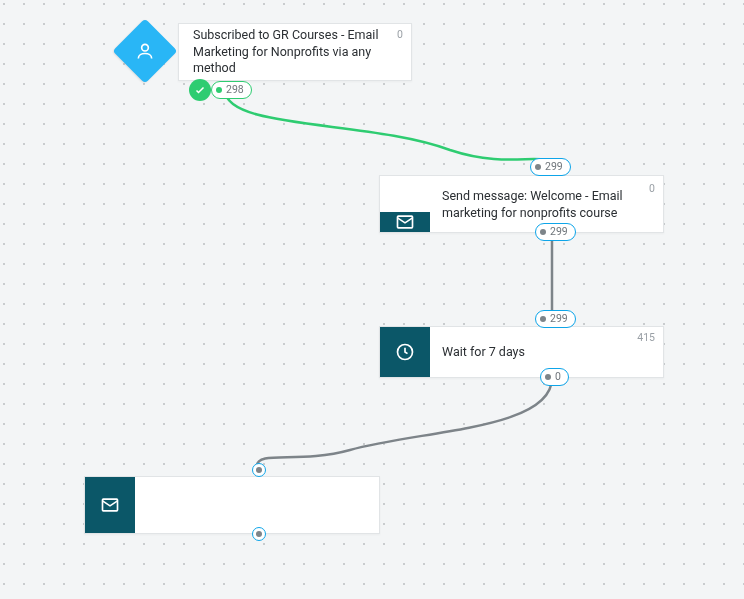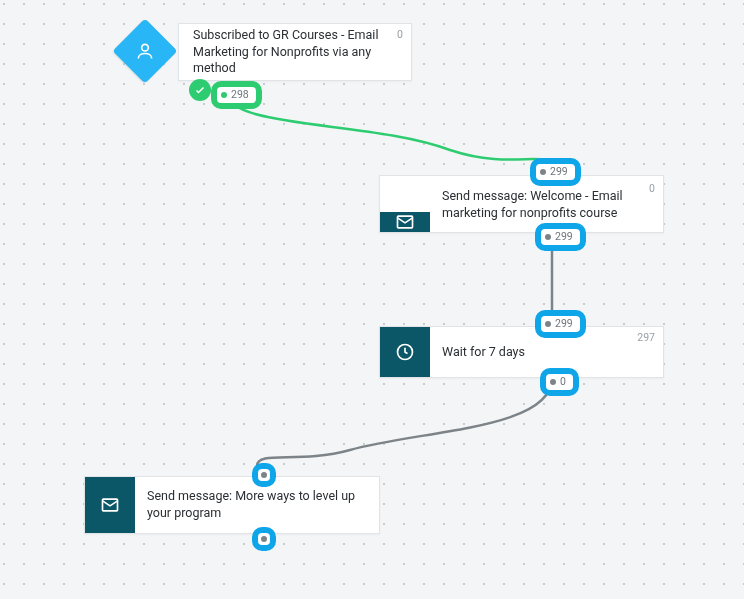--- a/index.html
+++ b/index.html
@@ -9,21 +9,21 @@
   svg.edges{position:absolute;inset:0;pointer-events:none;}
   .node{position:absolute;display:flex;align-items:stretch;background:#fff;border:1px solid #e1e4e6;box-shadow:0 1px 2px rgba(0,0,0,0.04);}
   .node .icon-box{width:50px;display:flex;align-items:center;justify-content:center;color:#fff;}
   .node .icon-box.teal{background:#0b5768;}
   .node .body{padding:10px 12px;font-size:12.5px;color:#2b2f33;line-height:1.35;position:relative;display:flex;align-items:center;}
   .node .corner{position:absolute;top:4px;right:8px;font-size:10.5px;color:#9aa0a6;}
   
   .node.start{background:#fff;}
   .diamond{position:absolute;width:46px;height:46px;background:#29b6f6;transform:rotate(45deg);border-radius:4px;display:flex;align-items:center;justify-content:center;box-shadow:0 1px 2px rgba(0,0,0,0.1);}
   .diamond svg{transform:rotate(-45deg);}
-  .port{position:absolute;display:flex;align-items:center;gap:4px;font-size:10.5px;color:#6f757b;background:#fff;border:6px solid #0ea5e9;border-radius:10px;padding:1px 7px 1px 4px;line-height:14px;}
+  .port{position:absolute;display:flex;align-items:center;gap:4px;font-size:10.5px;color:#6f757b;background:#fff;border:1px solid #0ea5e9;border-radius:10px;padding:1px 7px 1px 4px;line-height:14px;}
   .port .dot{width:6px;height:6px;border-radius:50%;background:#7d8489;}
   .port.green{border-color:#2ecc71;}
   .port.green .dot{background:#2ecc71;}
   .check-badge{position:absolute;width:22px;height:22px;border-radius:50%;background:#2ecc71;display:flex;align-items:center;justify-content:center;}
   .port.solo{padding:2px;}
   .port.solo .dot{margin:1px;}
 </style>
 </head>
 <body>
 <div class="canvas">
@@ -83,42 +83,39 @@
 
 <div class="node" style="left:379px;top:326px;width:283px;height:50px;">
   <div class="icon-box teal">
     <svg width="20" height="20" viewBox="0 0 24 24" fill="none" stroke="#fff" stroke-width="2">
       <circle cx="12" cy="12" r="9"></circle>
           <path d="M12 7v5l3 2"></path>
     </svg>
   </div>
   <div class="body" style="flex:1;">
     <span>Wait for 7 days</span>
-    <span class="corner">297</span>
+    <span class="corner">415</span>
   </div>
 </div>
 <div class="port" style="left:535px;top:310px;">
   <span class="dot"></span>
       <span>299</span>
 </div>
 <div class="port" style="left:540px;top:368px;">
   <span class="dot"></span>
       <span>0</span>
 </div>
 
 <div class="node" style="left:84px;top:476px;width:294px;height:56px;">
   <div class="icon-box teal">
     <svg width="20" height="20" viewBox="0 0 24 24" fill="none" stroke="#fff" stroke-width="2">
       <rect x="3" y="5" width="18" height="14" rx="1"></rect>
           <path d="M3 7l9 6 9-6"></path>
     </svg>
   </div>
-  <div class="body" style="flex:1;">
-    <span>Send message: More ways to level up your program</span>
-  </div>
 </div>
 <div class="port solo" style="left:252px;top:463px;">
       <span class="dot"></span>
     </div>
 <div class="port solo" style="left:252px;top:527px;">
       <span class="dot"></span>
     </div>
 
 </div>
 

